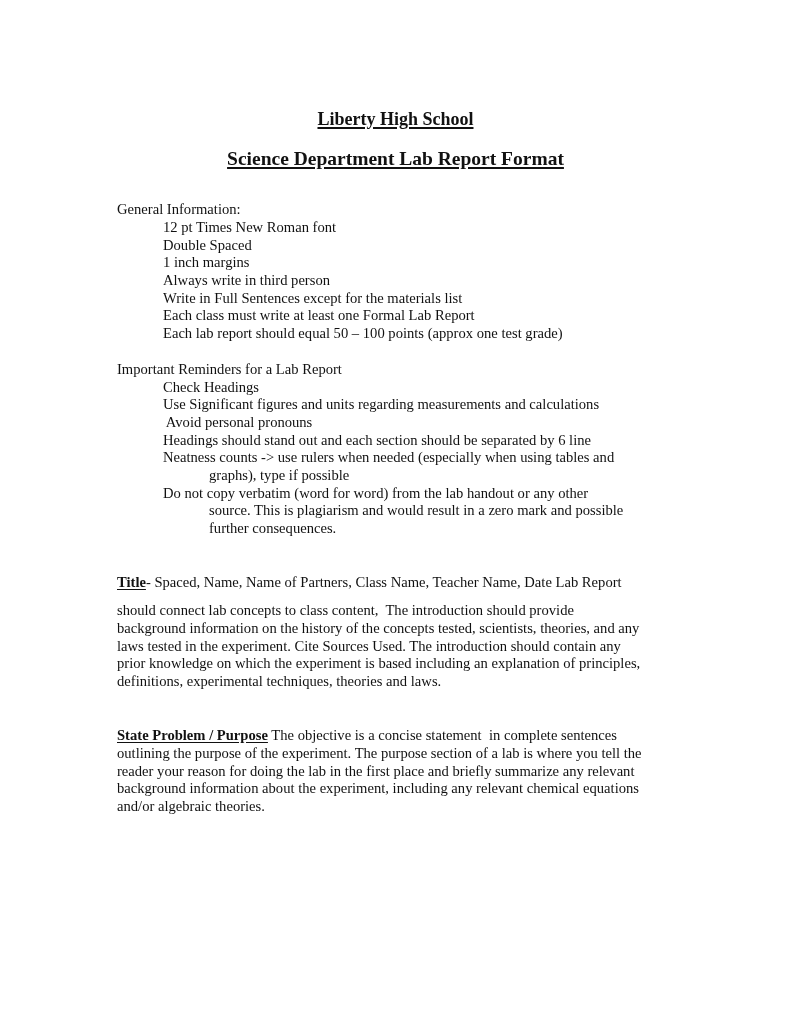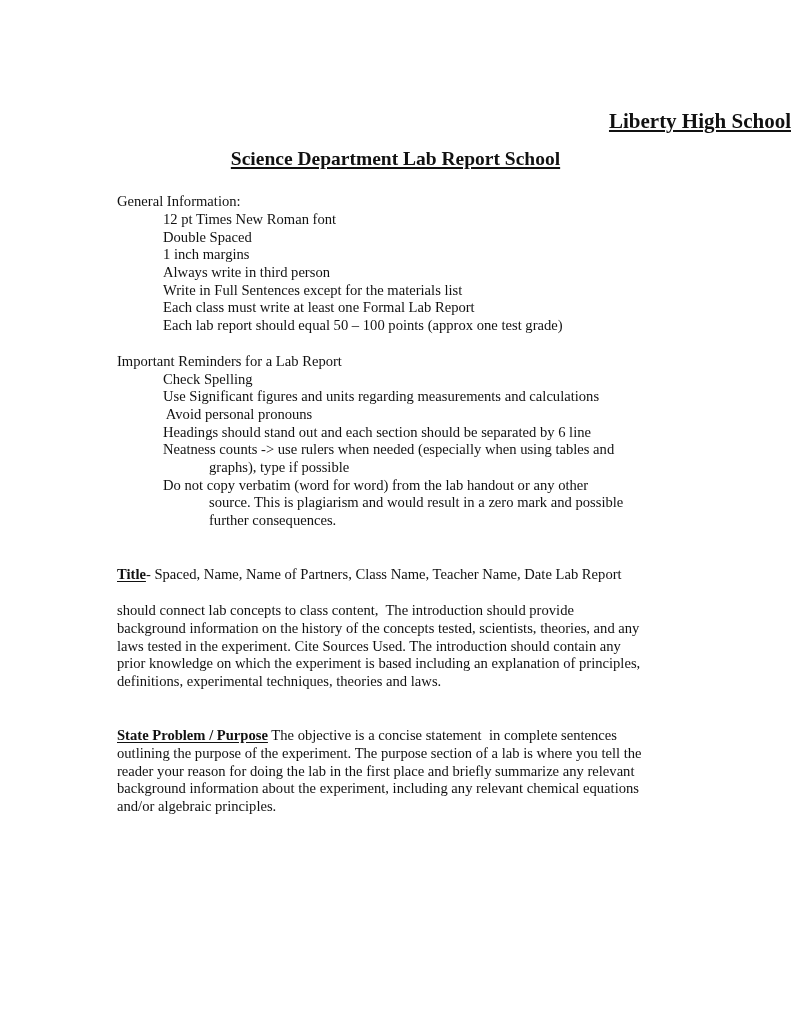--- a/index.html
+++ b/index.html
@@ -23,26 +23,27 @@
   }
   .h1, .h2 {
     position: absolute;
     left: 0; width: 791px;
     text-align: center;
     font-weight: bold;
     text-decoration: underline;
     text-underline-offset: 2px;
     text-decoration-thickness: 1.5px;
   }
-  .h1 { top: 109px; font-size: 21px; text-align: right; }
+  .h1 { top: 109px; font-size: 18px; }
   .h2 { top: 148px; font-size: 19.5px; }
   .line {
     position: absolute;
     white-space: nowrap;
     line-height: 17.6px;
+    margin-top: 8px;
   }
   .l0 { left: 117px; }
   .l1 { left: 163px; }
   .l2 { left: 209px; }
   .para {
     position: absolute;
     left: 117px;
     width: 560px;
   }
   .para .pl {
@@ -55,33 +56,33 @@
     text-decoration: underline;
     text-underline-offset: 2px;
   }
 </style>
 </head>
 <body>
 
 <div class="page">
 
   <div class="h1">Liberty High School</div>
-  <div class="h2">Science Department Lab Report School</div>
+  <div class="h2">Science Department Lab Report Format</div>
 
   <div class="line l0" style="top:193px">General Information:</div>
   <div class="line l1" style="top:211px">12 pt Times New Roman font</div>
   <div class="line l1" style="top:229px">Double Spaced</div>
   <div class="line l1" style="top:246px">1 inch margins</div>
   <div class="line l1" style="top:264px">Always write in third person</div>
   <div class="line l1" style="top:282px">Write in Full Sentences except for the materials list</div>
   <div class="line l1" style="top:299px">Each class must write at least one Formal Lab Report</div>
   <div class="line l1" style="top:317px">Each lab report should equal 50 – 100 points (approx one test grade)</div>
 
   <div class="line l0" style="top:353px">Important Reminders for a Lab Report</div>
-  <div class="line l1" style="top:371px">Check Spelling</div>
+  <div class="line l1" style="top:371px">Check Headings</div>
   <div class="line l1" style="top:388px">Use Significant figures and units regarding measurements and calculations</div>
   <div class="line l1" style="top:406px; white-space:pre"> Avoid personal pronouns</div>
   <div class="line l1" style="top:424px">Headings should stand out and each section should be separated by 6 line</div>
   <div class="line l1" style="top:441px">Neatness counts -&gt; use rulers when needed (especially when using tables and</div>
   <div class="line l2" style="top:459px">graphs), type if possible</div>
   <div class="line l2" style="top:494px">source. This is plagiarism and would result in a zero mark and possible</div>
   <div class="line l1" style="top:477px">Do not copy verbatim (word for word) from the lab handout or any other</div>
   <div class="line l2" style="top:512px">further consequences.</div>
 
   <div class="line l0" style="top:566px">
@@ -94,16 +95,16 @@
     <span class="pl">laws tested in the experiment. Cite Sources Used. The introduction should contain any</span>
     <span class="pl">prior knowledge on which the experiment is based including an explanation of principles,</span>
     <span class="pl">definitions, experimental techniques, theories and laws.</span>
   </div>
 
   <div class="para" style="top:727px">
     <span class="pl"><span class="hd">State Problem / Purpose</span><span style="white-space:pre"> The objective is a concise statement  in complete sentences</span></span>
     <span class="pl">outlining the purpose of the experiment. The purpose section of a lab is where you tell the</span>
     <span class="pl">reader your reason for doing the lab in the first place and briefly summarize any relevant</span>
     <span class="pl">background information about the experiment, including any relevant chemical equations</span>
-    <span class="pl">and/or algebraic principles.</span>
+    <span class="pl">and/or algebraic theories.</span>
   </div>
 
 </div>
 
 </body></html>

